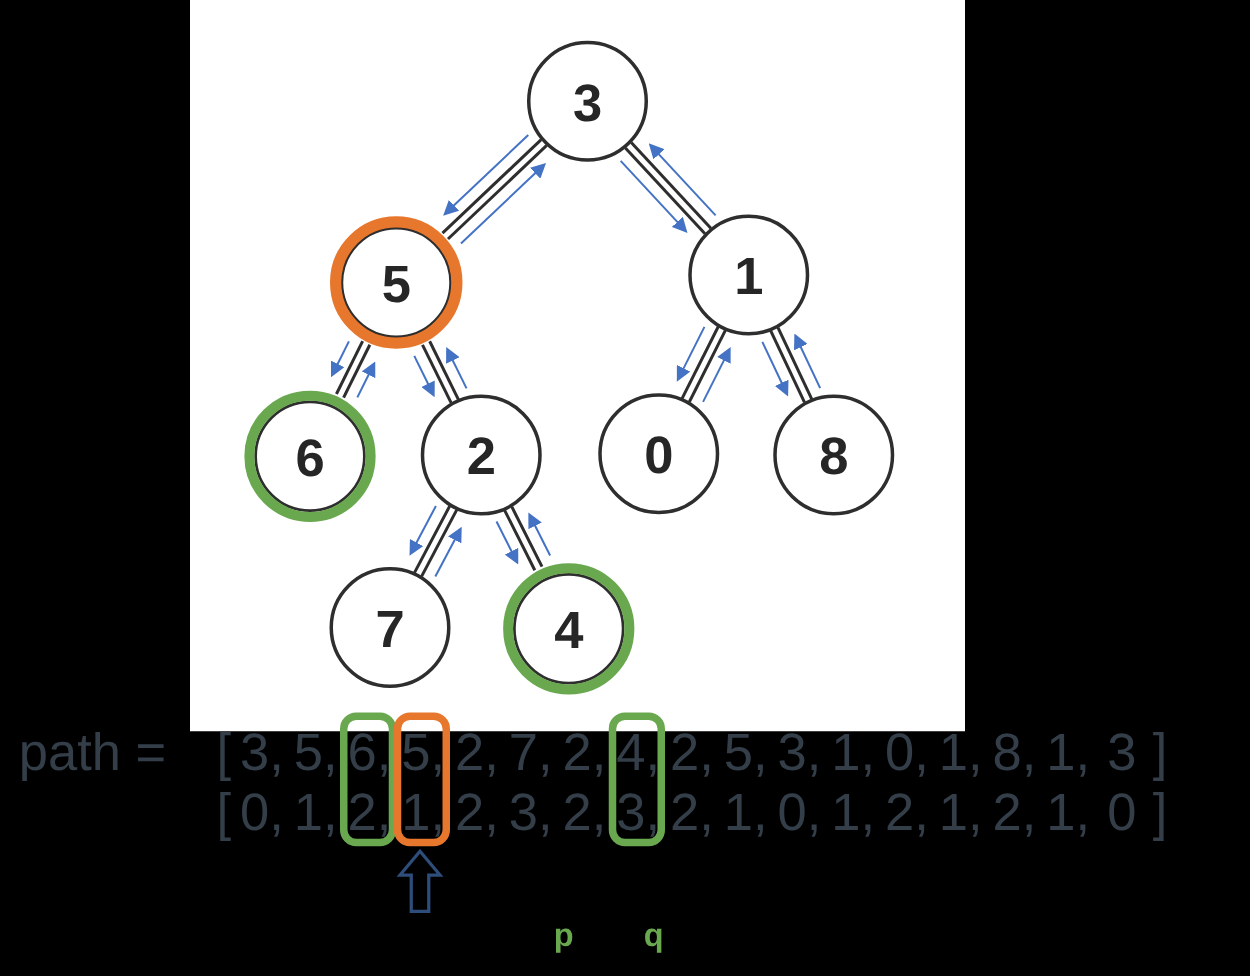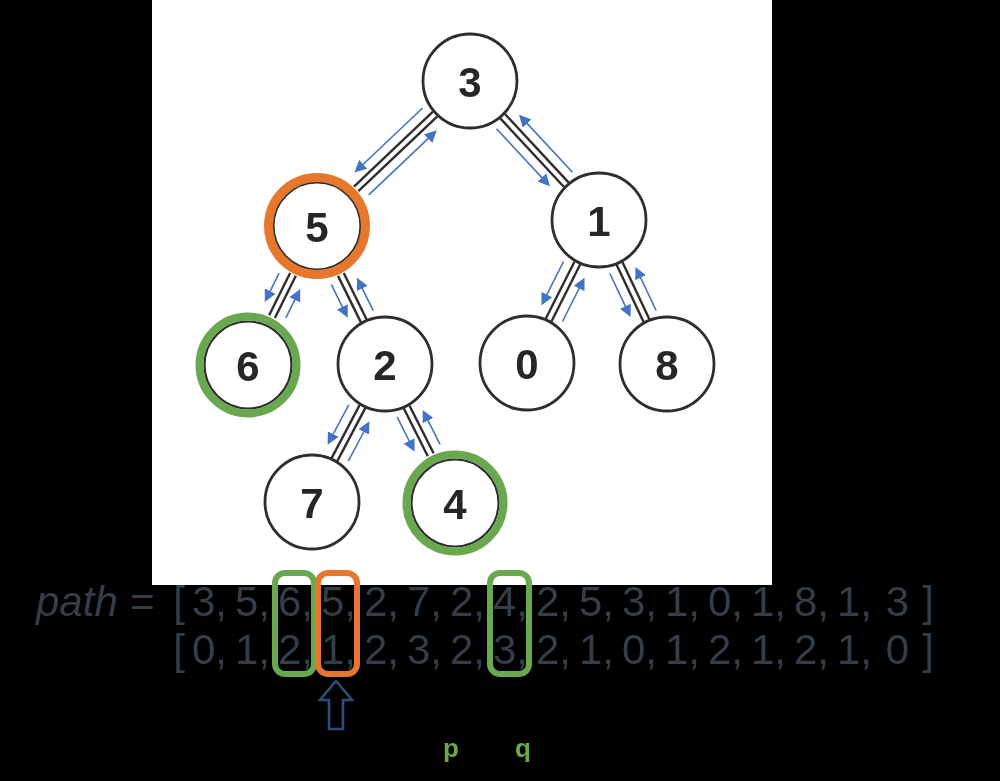--- a/index.html
+++ b/index.html
@@ -99,21 +99,21 @@
           <text x="312" y="503" text-anchor="middle" dominant-baseline="central" fill="#262626" font-size="42px" font-weight="600">7</text>
         </g>
         <g>
           <circle cx="455" cy="503" r="43.5" fill="#fff" stroke="#2e2e2e" stroke-width="2.2"></circle>
           <circle cx="455" cy="503" r="48.5" fill="none" stroke="#6aa84f" stroke-width="8"></circle>
           <text x="455" y="504" text-anchor="middle" dominant-baseline="central" fill="#262626" font-size="42px" font-weight="600">4</text>
         </g>
       </g>
   </svg>
 
-  <div id="path-label" style="left: 36px; top: 579px; color: rgb(51, 62, 73); font-style: italic;">path =</div>
+  <div id="path-label" style="left: 15px; top: 579px; color: rgb(51, 62, 73);">path =</div>
   <div id="row1" class="erow" style="left: 170px; top: 579px; color: rgb(51, 62, 73);">
       <span class="bracket">[</span>
       <span class="cell">3,</span>
       <span class="cell">5,</span>
       <span class="cell">6,</span>
       <span class="cell">5,</span>
       <span class="cell">2,</span>
       <span class="cell">7,</span>
       <span class="cell">2,</span>
       <span class="cell">4,</span>

